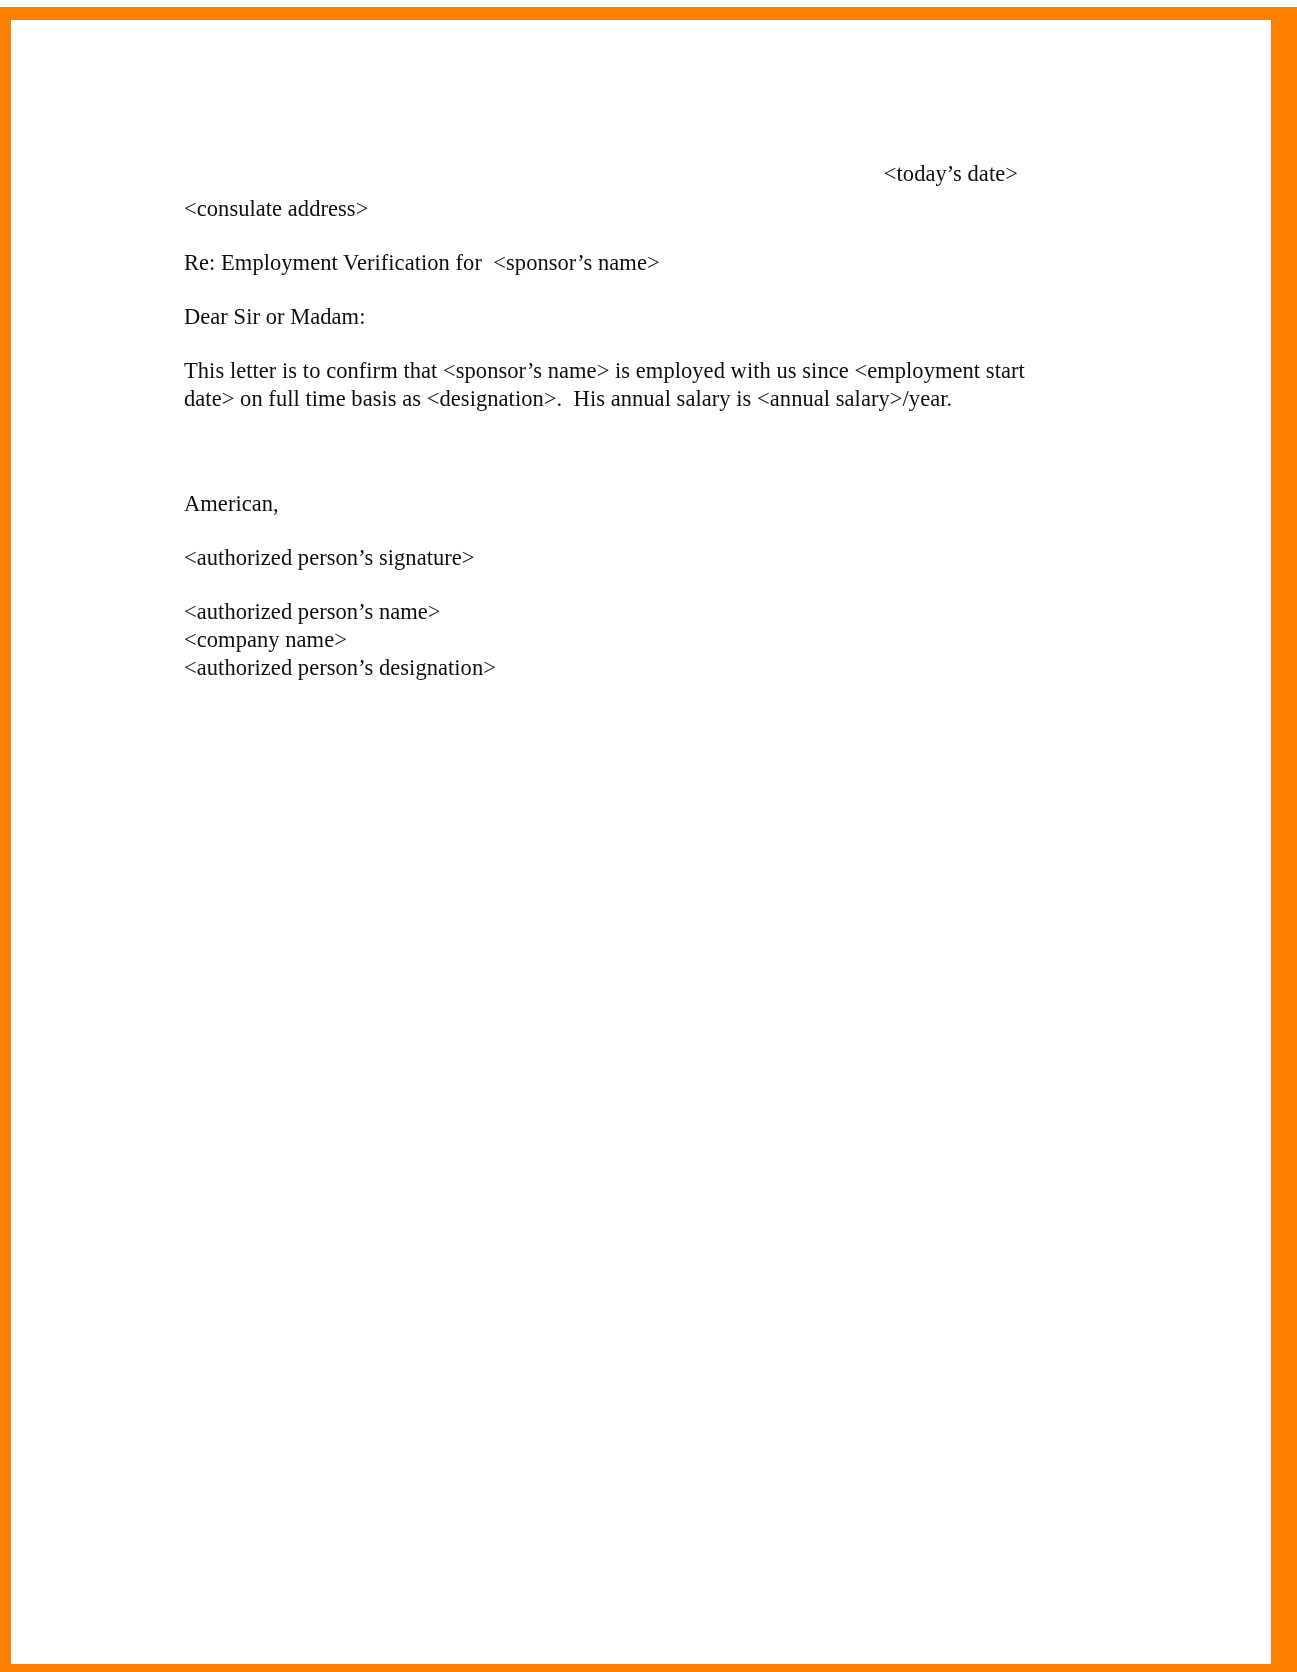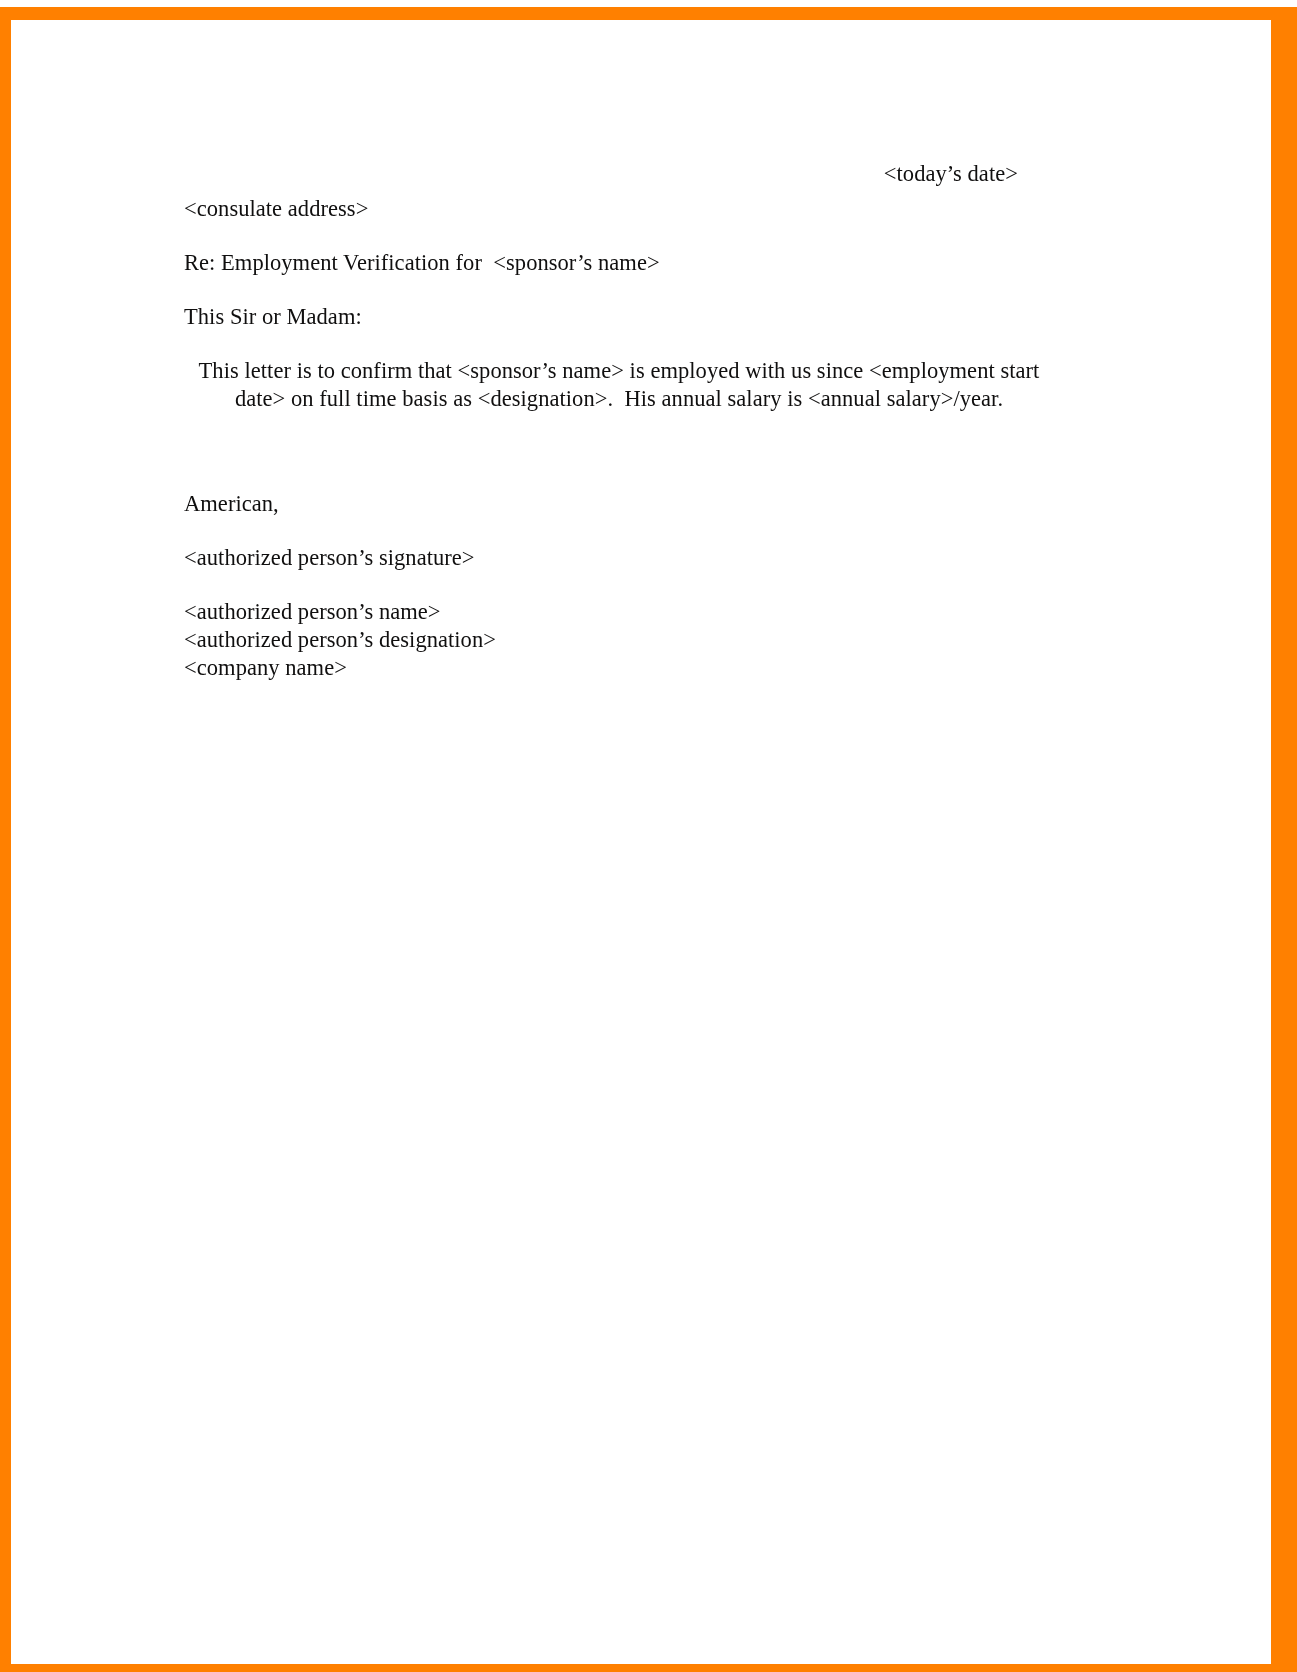--- a/index.html
+++ b/index.html
@@ -62,21 +62,21 @@
     margin: 0;
     white-space: pre-wrap;
   }
 
   .gap-sm { height: 25px; }
   .gap-md { height: 26px; }
   .gap-lg { height: 52px; }
 
   .para {
     margin: 0;
-    text-align: center;
+    text-align: left;
     white-space: pre-wrap;
   }
 
   
   .letter, .date-line {
     -webkit-font-smoothing: antialiased;
   }
 </style>
 </head>
 <body>
@@ -90,41 +90,41 @@
 
 
       <div class="line">&lt;consulate address&gt;</div>
 
       <div class="gap-md"></div>
 
       <div class="line">Re: Employment Verification for  &lt;sponsor’s name&gt;</div>
 
       <div class="gap-md"></div>
 
-      <div class="line">This Sir or Madam:</div>
+      <div class="line">Dear Sir or Madam:</div>
 
       <div class="gap-md"></div>
 
       <div class="para">This letter is to confirm that &lt;sponsor’s name&gt; is employed with us since &lt;employment start date&gt; on full time basis as &lt;designation&gt;.  His annual salary is &lt;annual salary&gt;/year.</div>
 
       <div class="gap-sm"></div>
 
 
       <div class="gap-lg"></div>
 
       <div class="line">American,</div>
 
       <div class="gap-md"></div>
 
       <div class="line">&lt;authorized person’s signature&gt;</div>
 
       <div class="gap-md"></div>
 
       <div class="line">&lt;authorized person’s name&gt;</div>
 
+      <div class="line">&lt;company name&gt;</div>
+
       <div class="line">&lt;authorized person’s designation&gt;</div>
-
-      <div class="line">&lt;company name&gt;</div>
 
     </div>
 
   </div>
 </div>
 
 </body></html>

